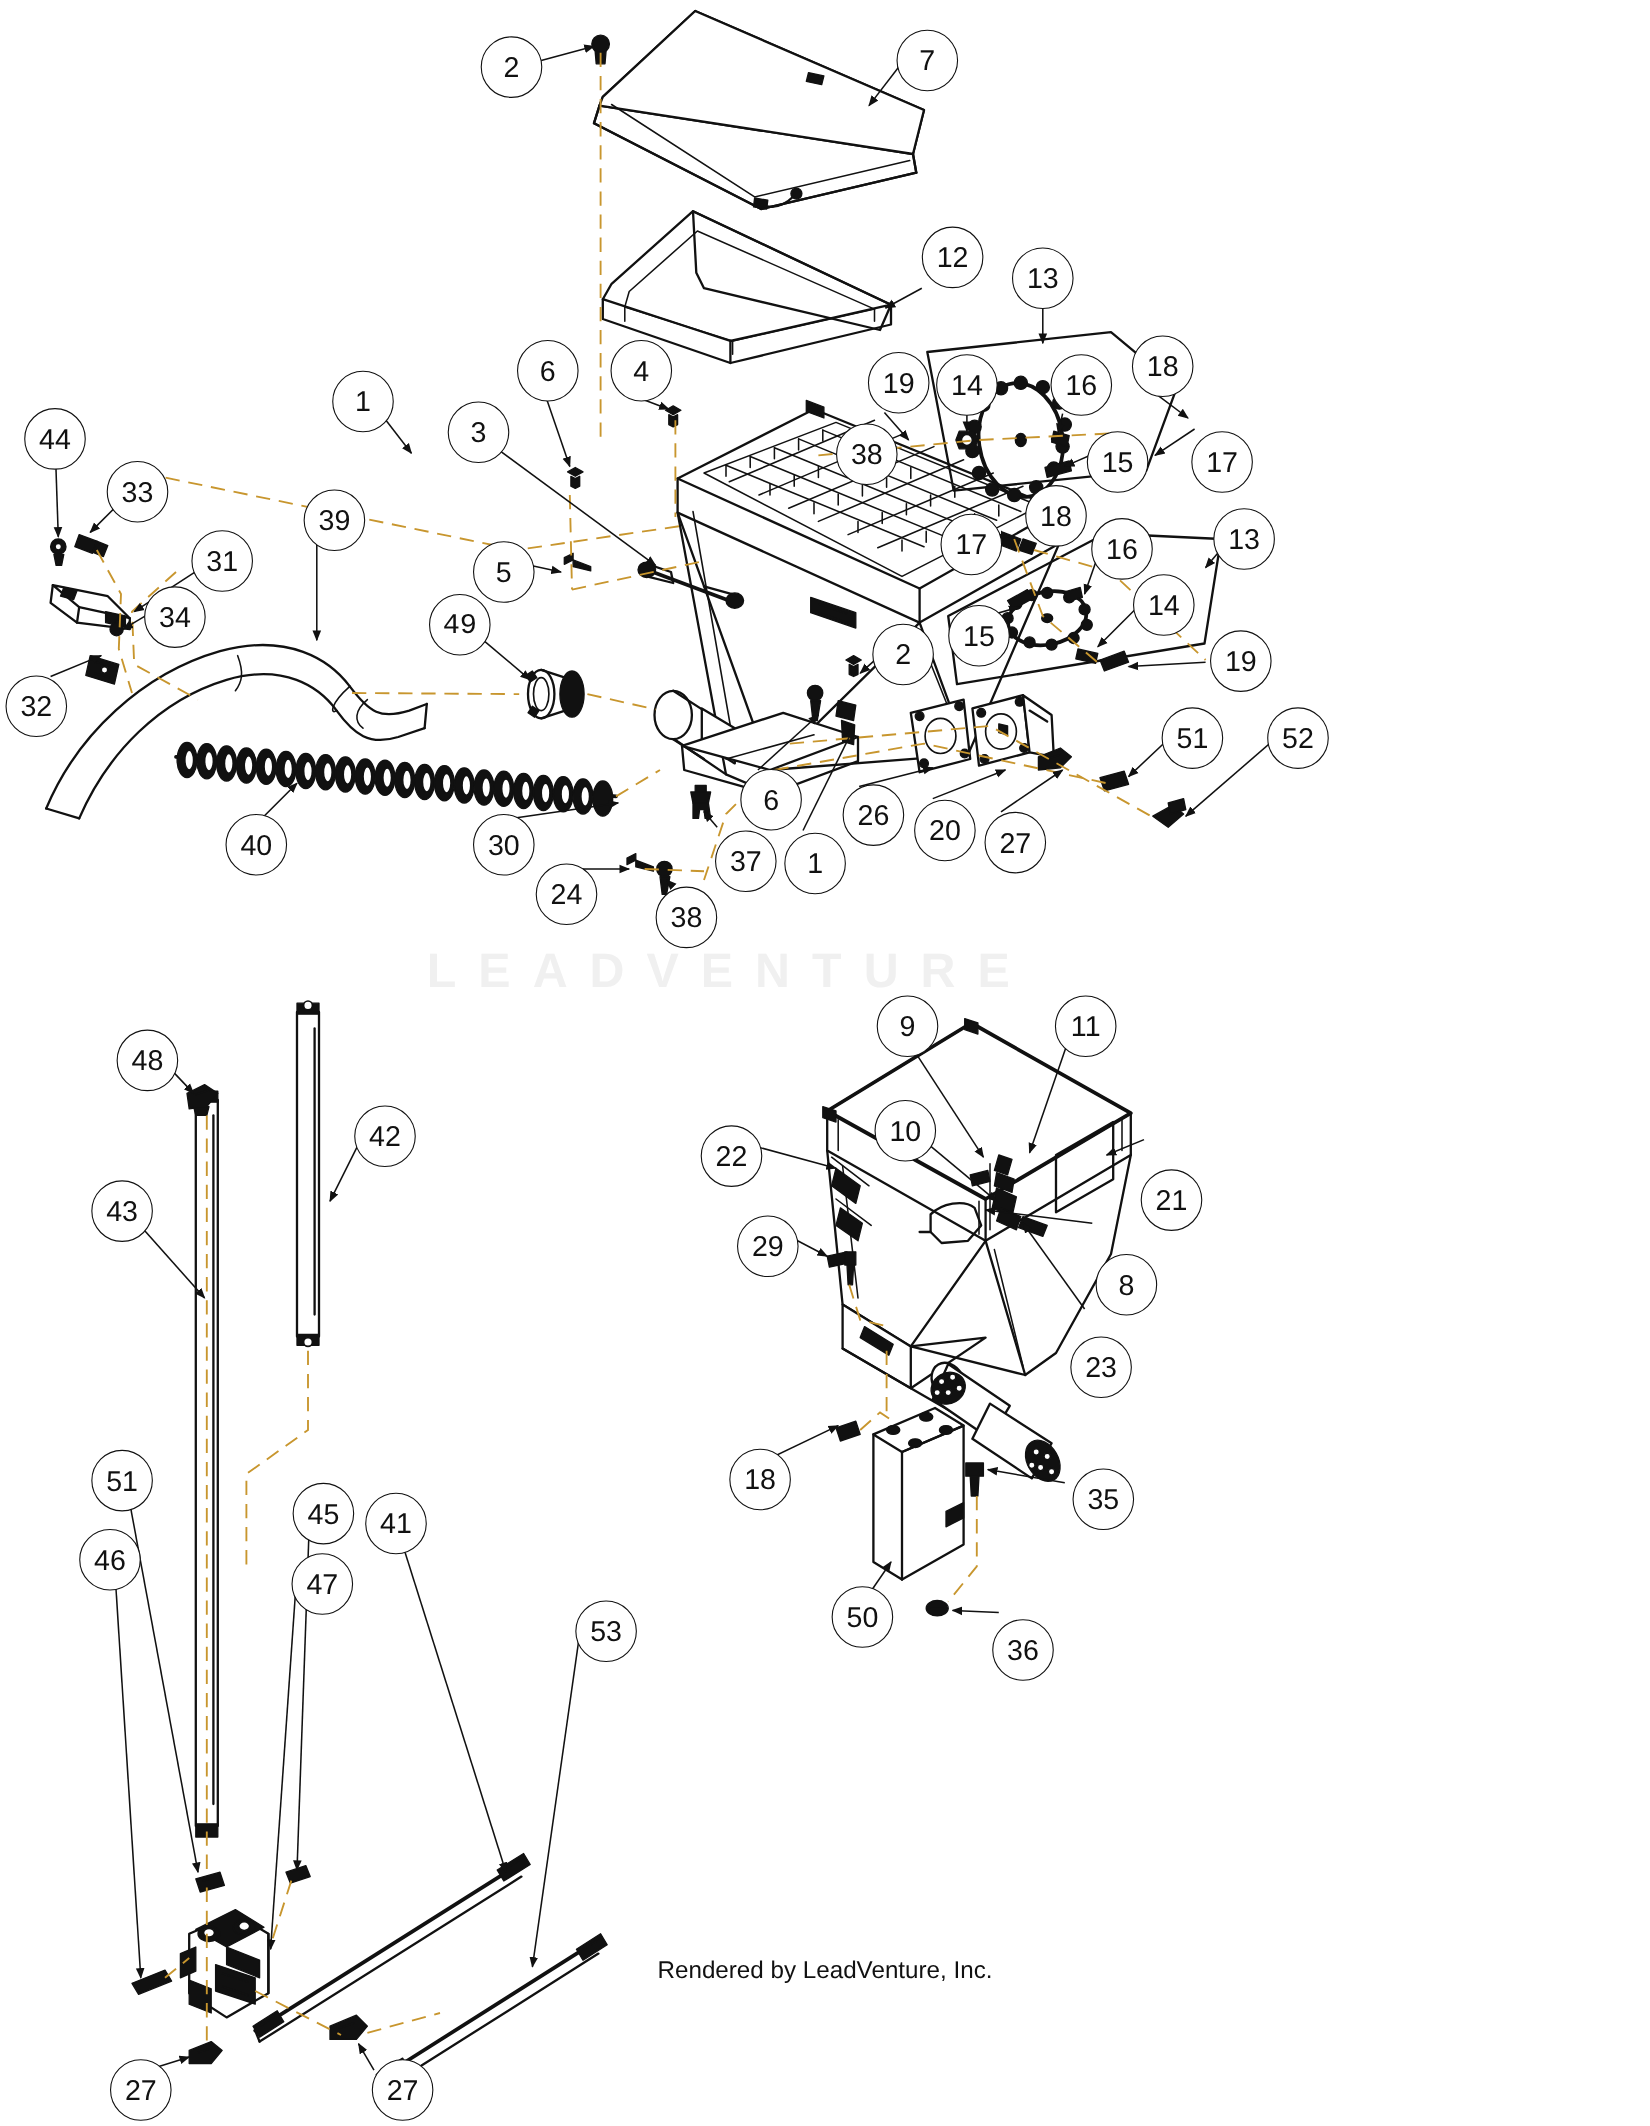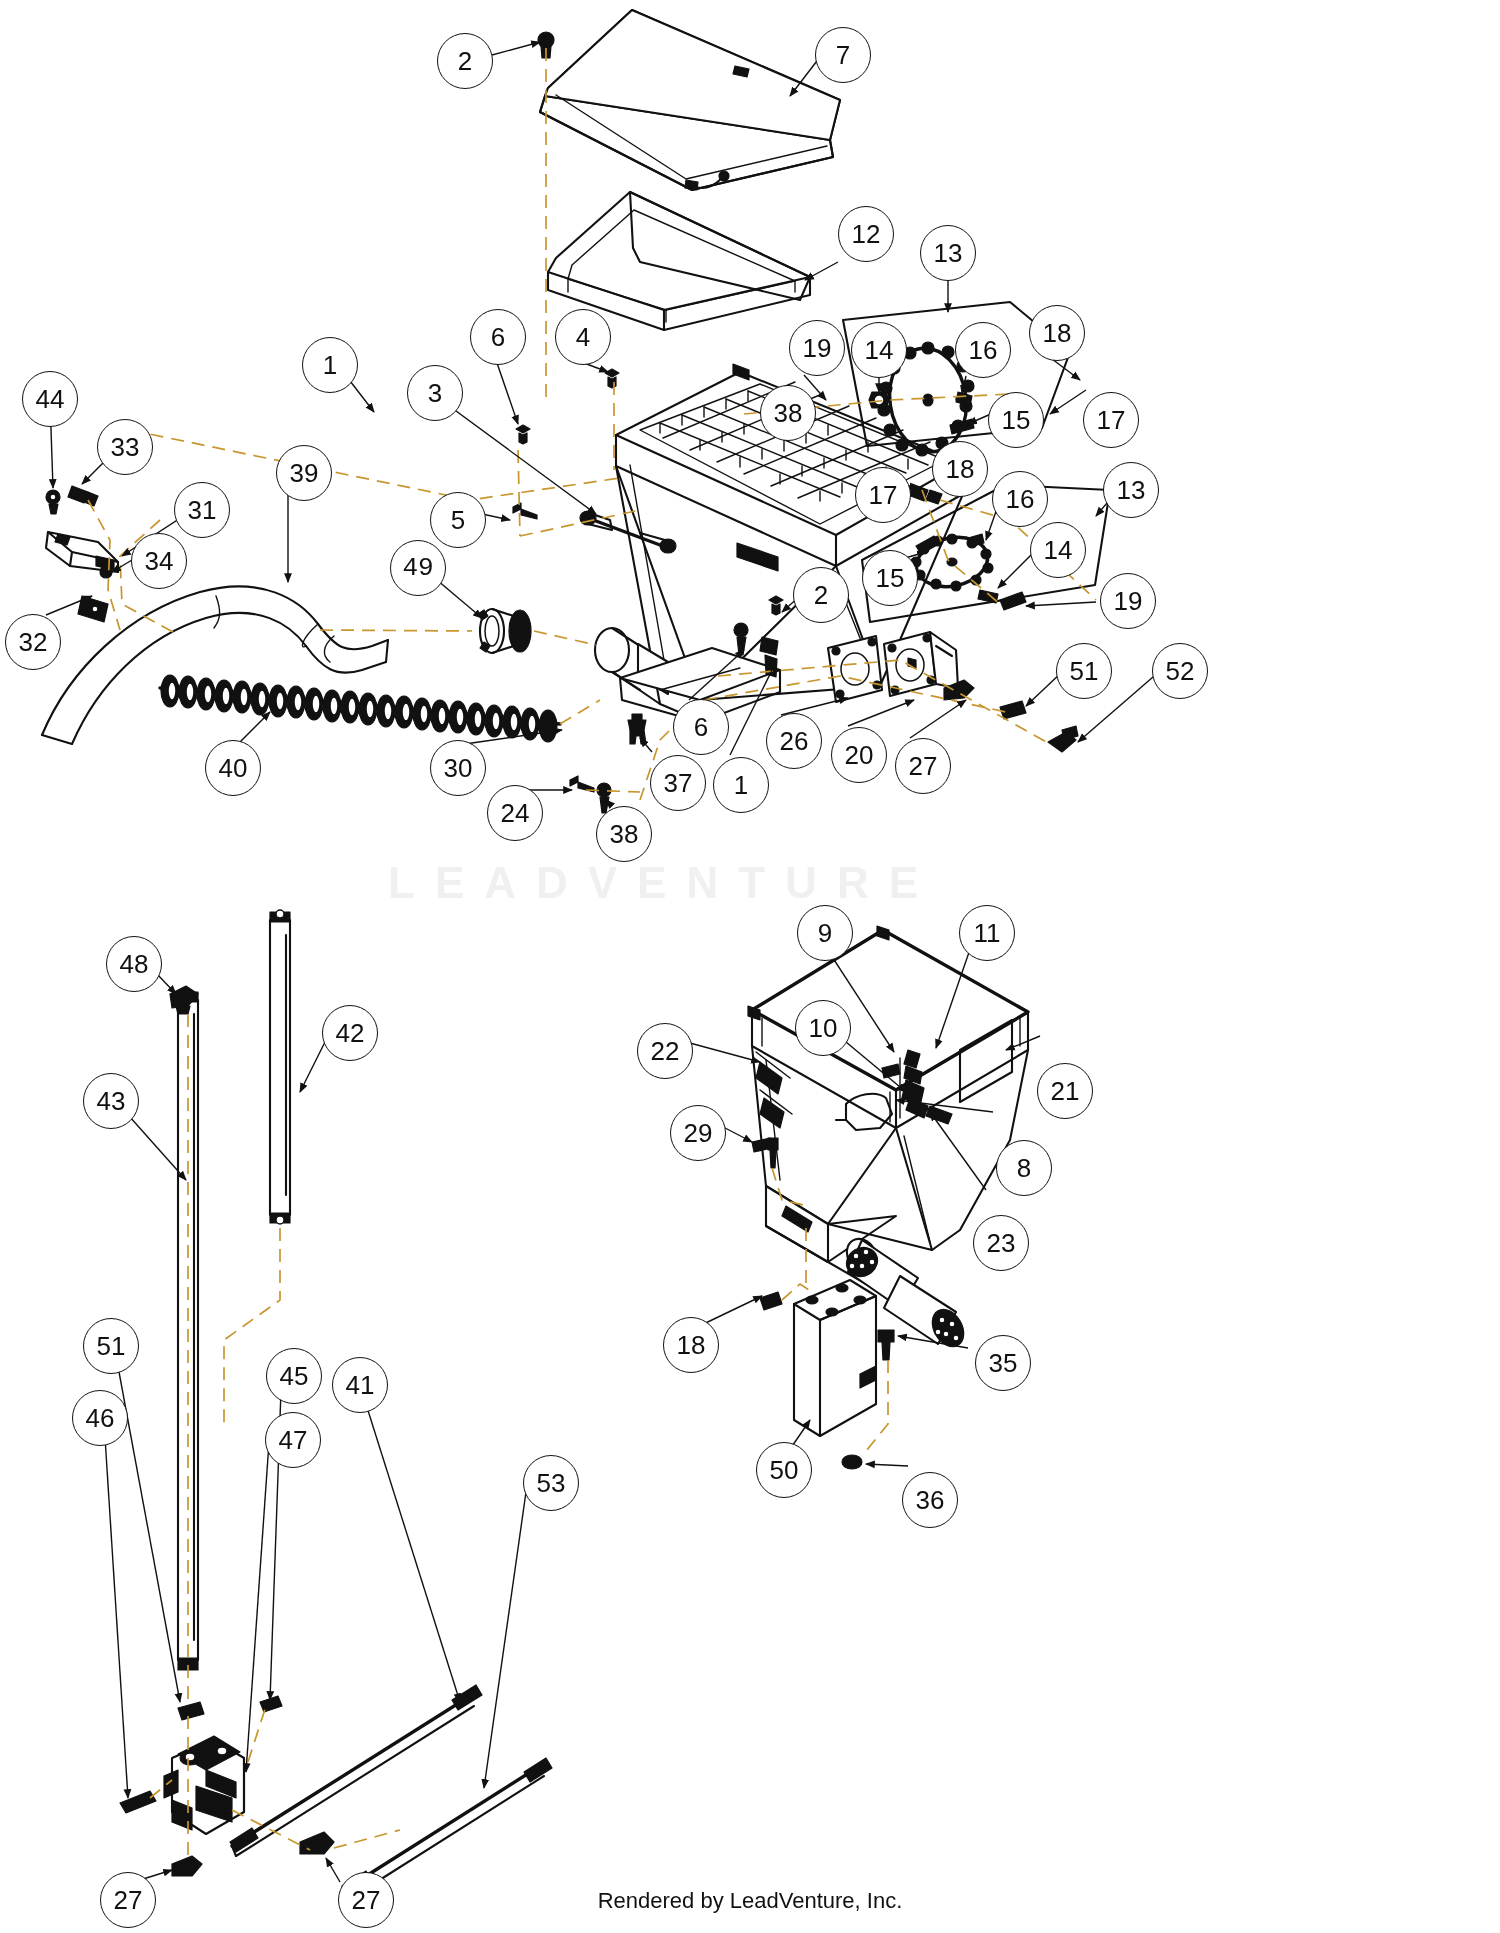--- a/index.html
+++ b/index.html
@@ -682,15 +682,15 @@
       <div class="callout" style="left: 332px; top: 1357px;">41</div>
       <div class="callout" style="left: 72px; top: 1390px;">46</div>
       <div class="callout" style="left: 265px; top: 1412px;">47</div>
       <div class="callout" style="left: 523px; top: 1455px;">53</div>
       <div class="callout" style="left: 756px; top: 1442px;">50</div>
       <div class="callout" style="left: 902px; top: 1472px;">36</div>
       <div class="callout" style="left: 100px; top: 1872px;">27</div>
       <div class="callout" style="left: 338px; top: 1872px;">27</div>
     </div>
 
-  <div class="credit" style="top:1888px;">Rendered by LeadVenture, Inc.</div>
+  <div class="credit" style="top:1778px;">Rendered by LeadVenture, Inc.</div>
 
 </div>
 
 </body></html>

